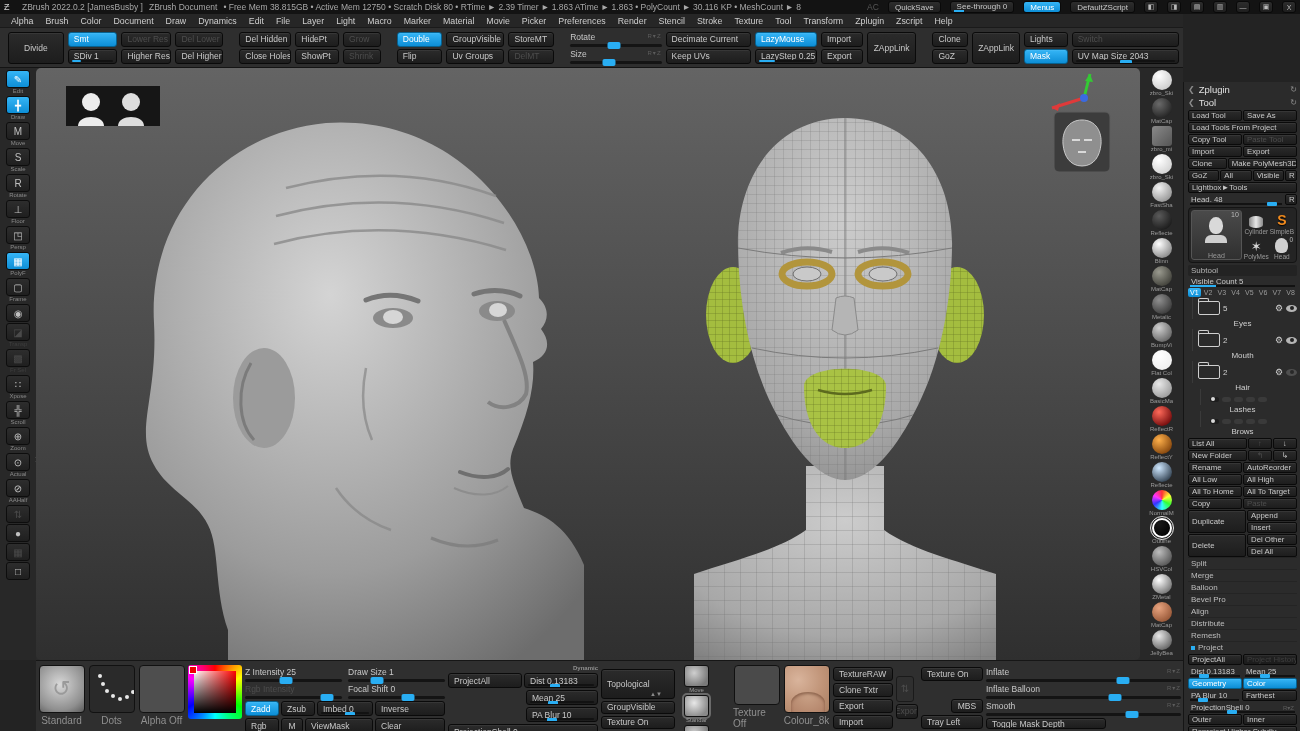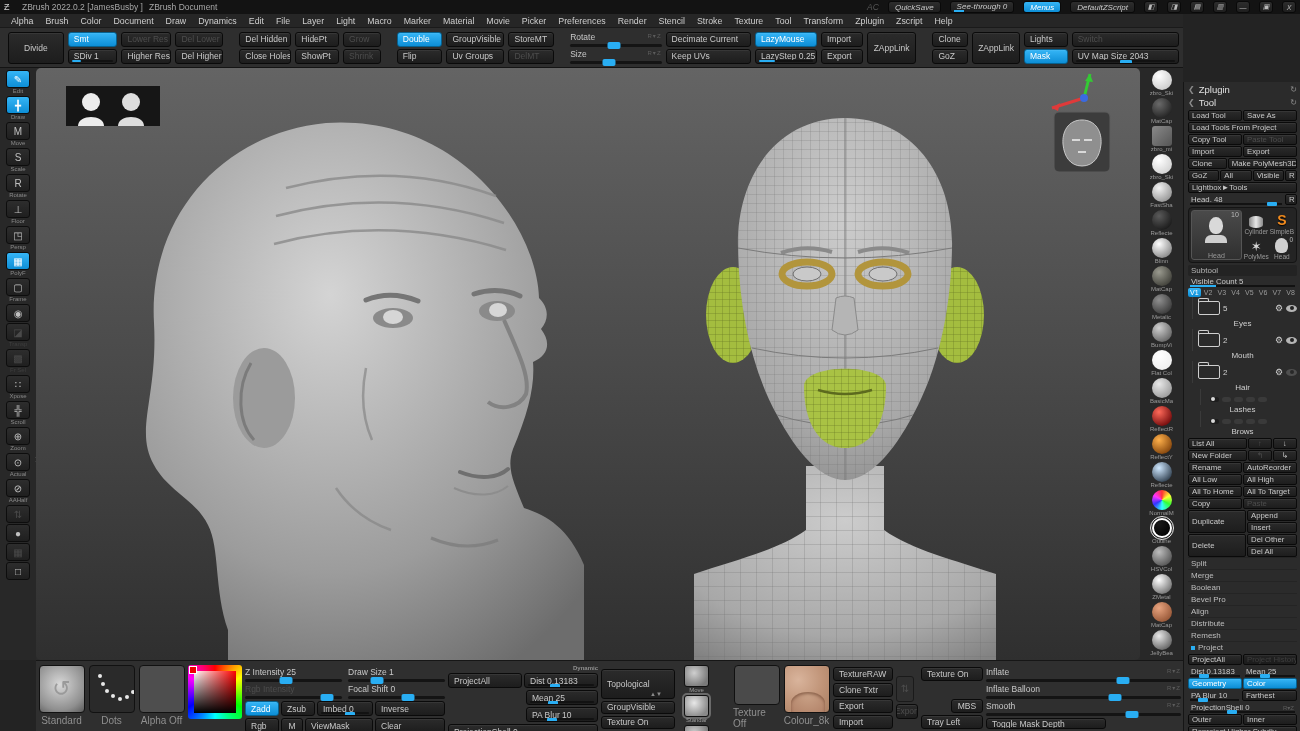--- a/index.html
+++ b/index.html
@@ -22,21 +22,21 @@
 .slider{display:flex;flex-direction:column;gap:2px;min-width:0;}
 .slider .lab{font-size:8.5px;color:#c9c9c9;white-space:nowrap;display:flex;justify-content:space-between;}
 .slider .lab .rvz{color:#5c5c5c;font-size:6px;letter-spacing:1px;}
 .slider .track{position:relative;height:3px;background:#141414;border-radius:2px;}
 .slider .knob{position:absolute;top:-2px;width:13px;height:7px;background:#29aef3;border-radius:2px;transform:translateX(-50%);}
 .slider.dim .lab{color:#4d4d4d;}
 
 
 .titlebar{position:absolute;left:0;top:0;width:1300px;height:14px;background:#131313;display:flex;align-items:center;gap:6px;padding:0 4px;font-size:8.5px;color:#a8a8a8;}
 .zlogo{width:12px;height:10px;color:#d0d0d0;font-size:9px;line-height:10px;}
-.tb-right{margin-left:auto;display:flex;align-items:center;gap:9px;font-style:italic;}
+.tb-right{margin-left:auto;display:flex;align-items:center;gap:9px;}
 .tb-ac{color:#565656;}
 .tbtn{background:linear-gradient(#2d2d2d,#1e1e1e);border:1px solid #090909;border-radius:3px;height:12px;display:flex;align-items:center;padding:0 6px;font-size:8px;color:#c9c9c9;}
 .tbtn.blue{background:linear-gradient(#35b5f6,#0d8ed6);color:#fff;}
 .tb-see{position:relative;padding-bottom:1px;}
 .tb-see .utrack{left:2px;right:2px;}
 .winbtn{width:14px;height:12px;display:flex;align-items:center;justify-content:center;background:linear-gradient(#2d2d2d,#1e1e1e);border:1px solid #090909;border-radius:3px;font-size:7px;color:#bbb;}
 
 
 .menubar{position:absolute;left:0;top:14px;width:1183px;height:14px;background:#262626;display:flex;align-items:center;gap:2px;padding:0 6px;border-bottom:1px solid #1a1a1a;}
 .menu-item{font-size:8.8px;color:#cfcfcf;padding:1px 5px;border-radius:2px;}
@@ -149,20 +149,21 @@
 </style>
 </head>
 <body>
 
 <div class="app">
 
   <div class="titlebar">
     <span class="zlogo">Ƶ</span>
     <span>ZBrush 2022.0.2 [JamesBusby ]</span>
     <span>ZBrush Document</span>
+    <span>• Free Mem 38.815GB • Active Mem 12750 • Scratch Disk 80 • RTime ► 2.39 Timer ► 1.863 ATime ► 1.863 • PolyCount ► 30.116 KP  • MeshCount ► 8</span>
     <div class="tb-right">
       <span class="tb-ac">AC</span>
       <div class="tbtn">QuickSave</div>
       <div class="tbtn tb-see">
         <span>See-through 0</span>
           <i class="utrack"></i>
           <i class="ufill" style="position:absolute;left:3px;bottom:0;width:10px;height:2px;background:#29aef3;"></i>
       </div>
       <div class="tbtn blue">Menus</div>
       <div class="tbtn">DefaultZScript</div>
@@ -821,21 +822,21 @@
             <div class="btn">Del Other</div>
             <div class="btn">Del All</div>
           </div>
         </div>
       </div>
 
       <div>
 
       <div class="sect">Split</div>
           <div class="sect">Merge</div>
-          <div class="sect">Boolean</div>
+          <div class="sect">Balloon</div>
           <div class="sect">Bevel Pro</div>
           <div class="sect">Align</div>
           <div class="sect">Distribute</div>
           <div class="sect">Remesh</div>
         </div>
 
       <div class="sect">
           <i class="bullet"></i>
           <span>Project</span>
         </div>

